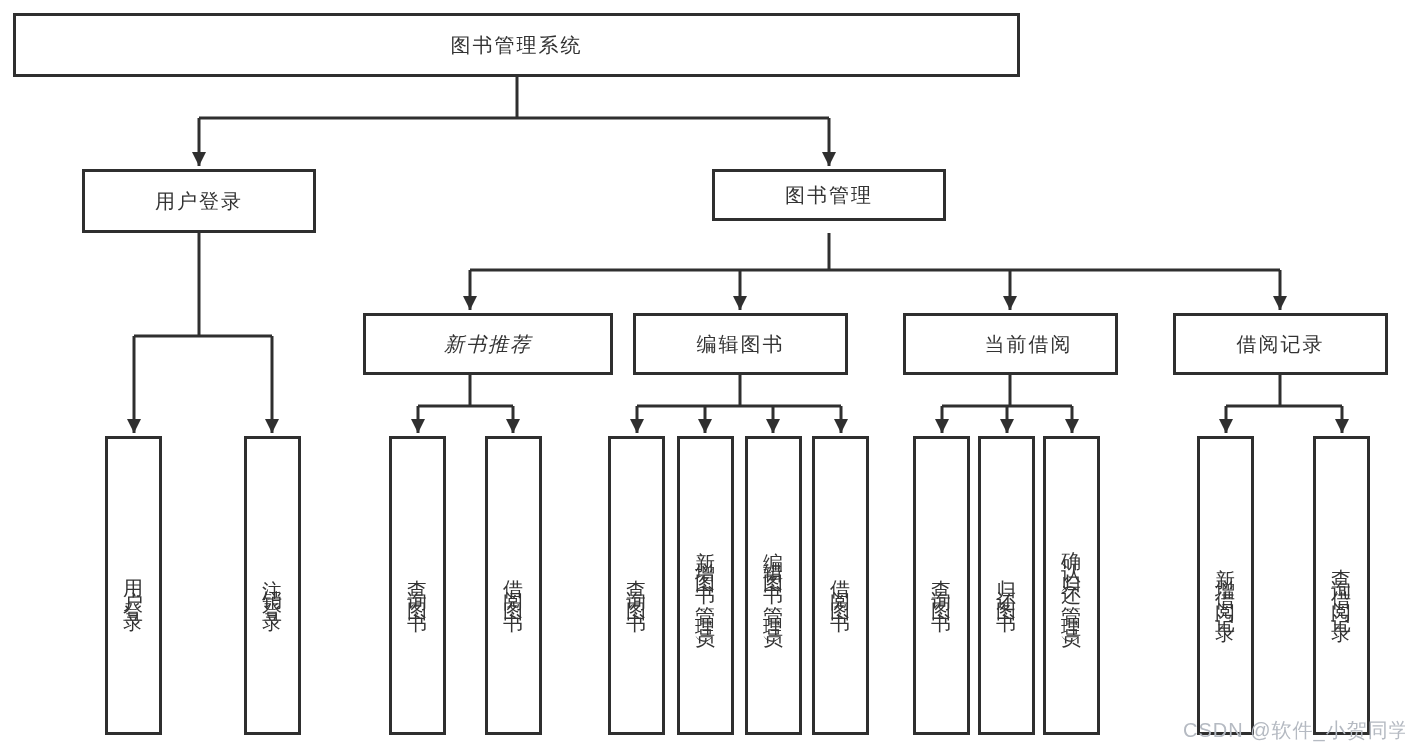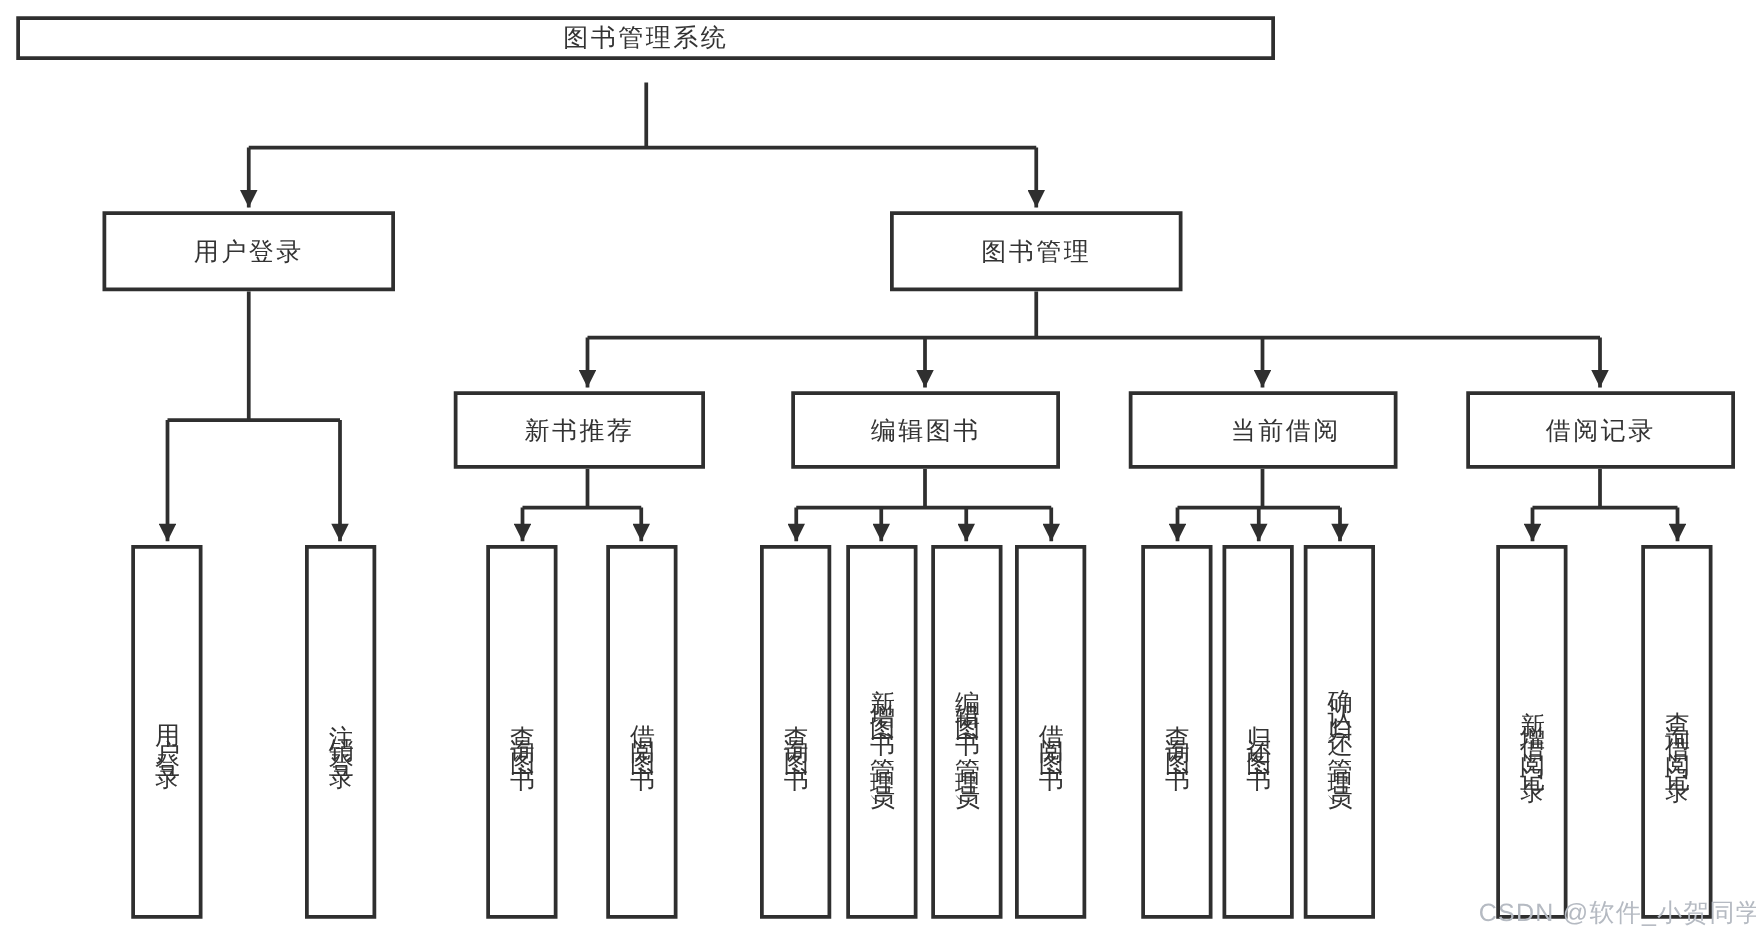--- a/index.html
+++ b/index.html
@@ -103,26 +103,26 @@
       <path d="M1007,406 V433" marker-end="url(#arrow)"></path>
       <path d="M1072,406 V433" marker-end="url(#arrow)"></path>
 
       <path d="M1280,375 V406"></path>
       <path d="M1226,406 H1342"></path>
       <path d="M1226,406 V433" marker-end="url(#arrow)"></path>
       <path d="M1342,406 V433" marker-end="url(#arrow)"></path>
     </g>
   </svg>
 
-  <div class="node" style="left:13px; top:13px; width:1007px; height:35px;">图书管理系统</div>
+  <div class="node" style="left:13px; top:13px; width:1007px; height:64px;">图书管理系统</div>
 
   <div class="node" style="left:82px; top:169px; width:234px; height:64px;">用户登录</div>
-  <div class="node" style="left:712px; top:169px; width:234px; height:64px;">图书管理</div>
+  <div class="node" style="left:712px; top:169px; width:234px; height:52px;">图书管理</div>
 
-  <div class="node" style="left:363px; top:313px; width:201px; height:62px;">新书推荐</div>
+  <div class="node" style="left:363px; top:313px; width:250px; height:62px;font-style:italic;">新书推荐</div>
   <div class="node" style="left:633px; top:313px; width:215px; height:62px;">编辑图书</div>
   <div class="node" style="left:903px; top:313px; width:215px; height:62px;padding-left:36px;">当前借阅</div>
   <div class="node" style="left:1173px; top:313px; width:215px; height:62px;">借阅记录</div>
 
   <div class="node leaf" style="left:105px; top:436px; width:57px; height:299px;">用户登录</div>
   <div class="node leaf" style="left:244px; top:436px; width:57px; height:299px;">注销登录</div>
 
   <div class="node leaf" style="left:389px; top:436px; width:57px; height:299px;">查询图书</div>
   <div class="node leaf" style="left:485px; top:436px; width:57px; height:299px;">借阅图书</div>
 

